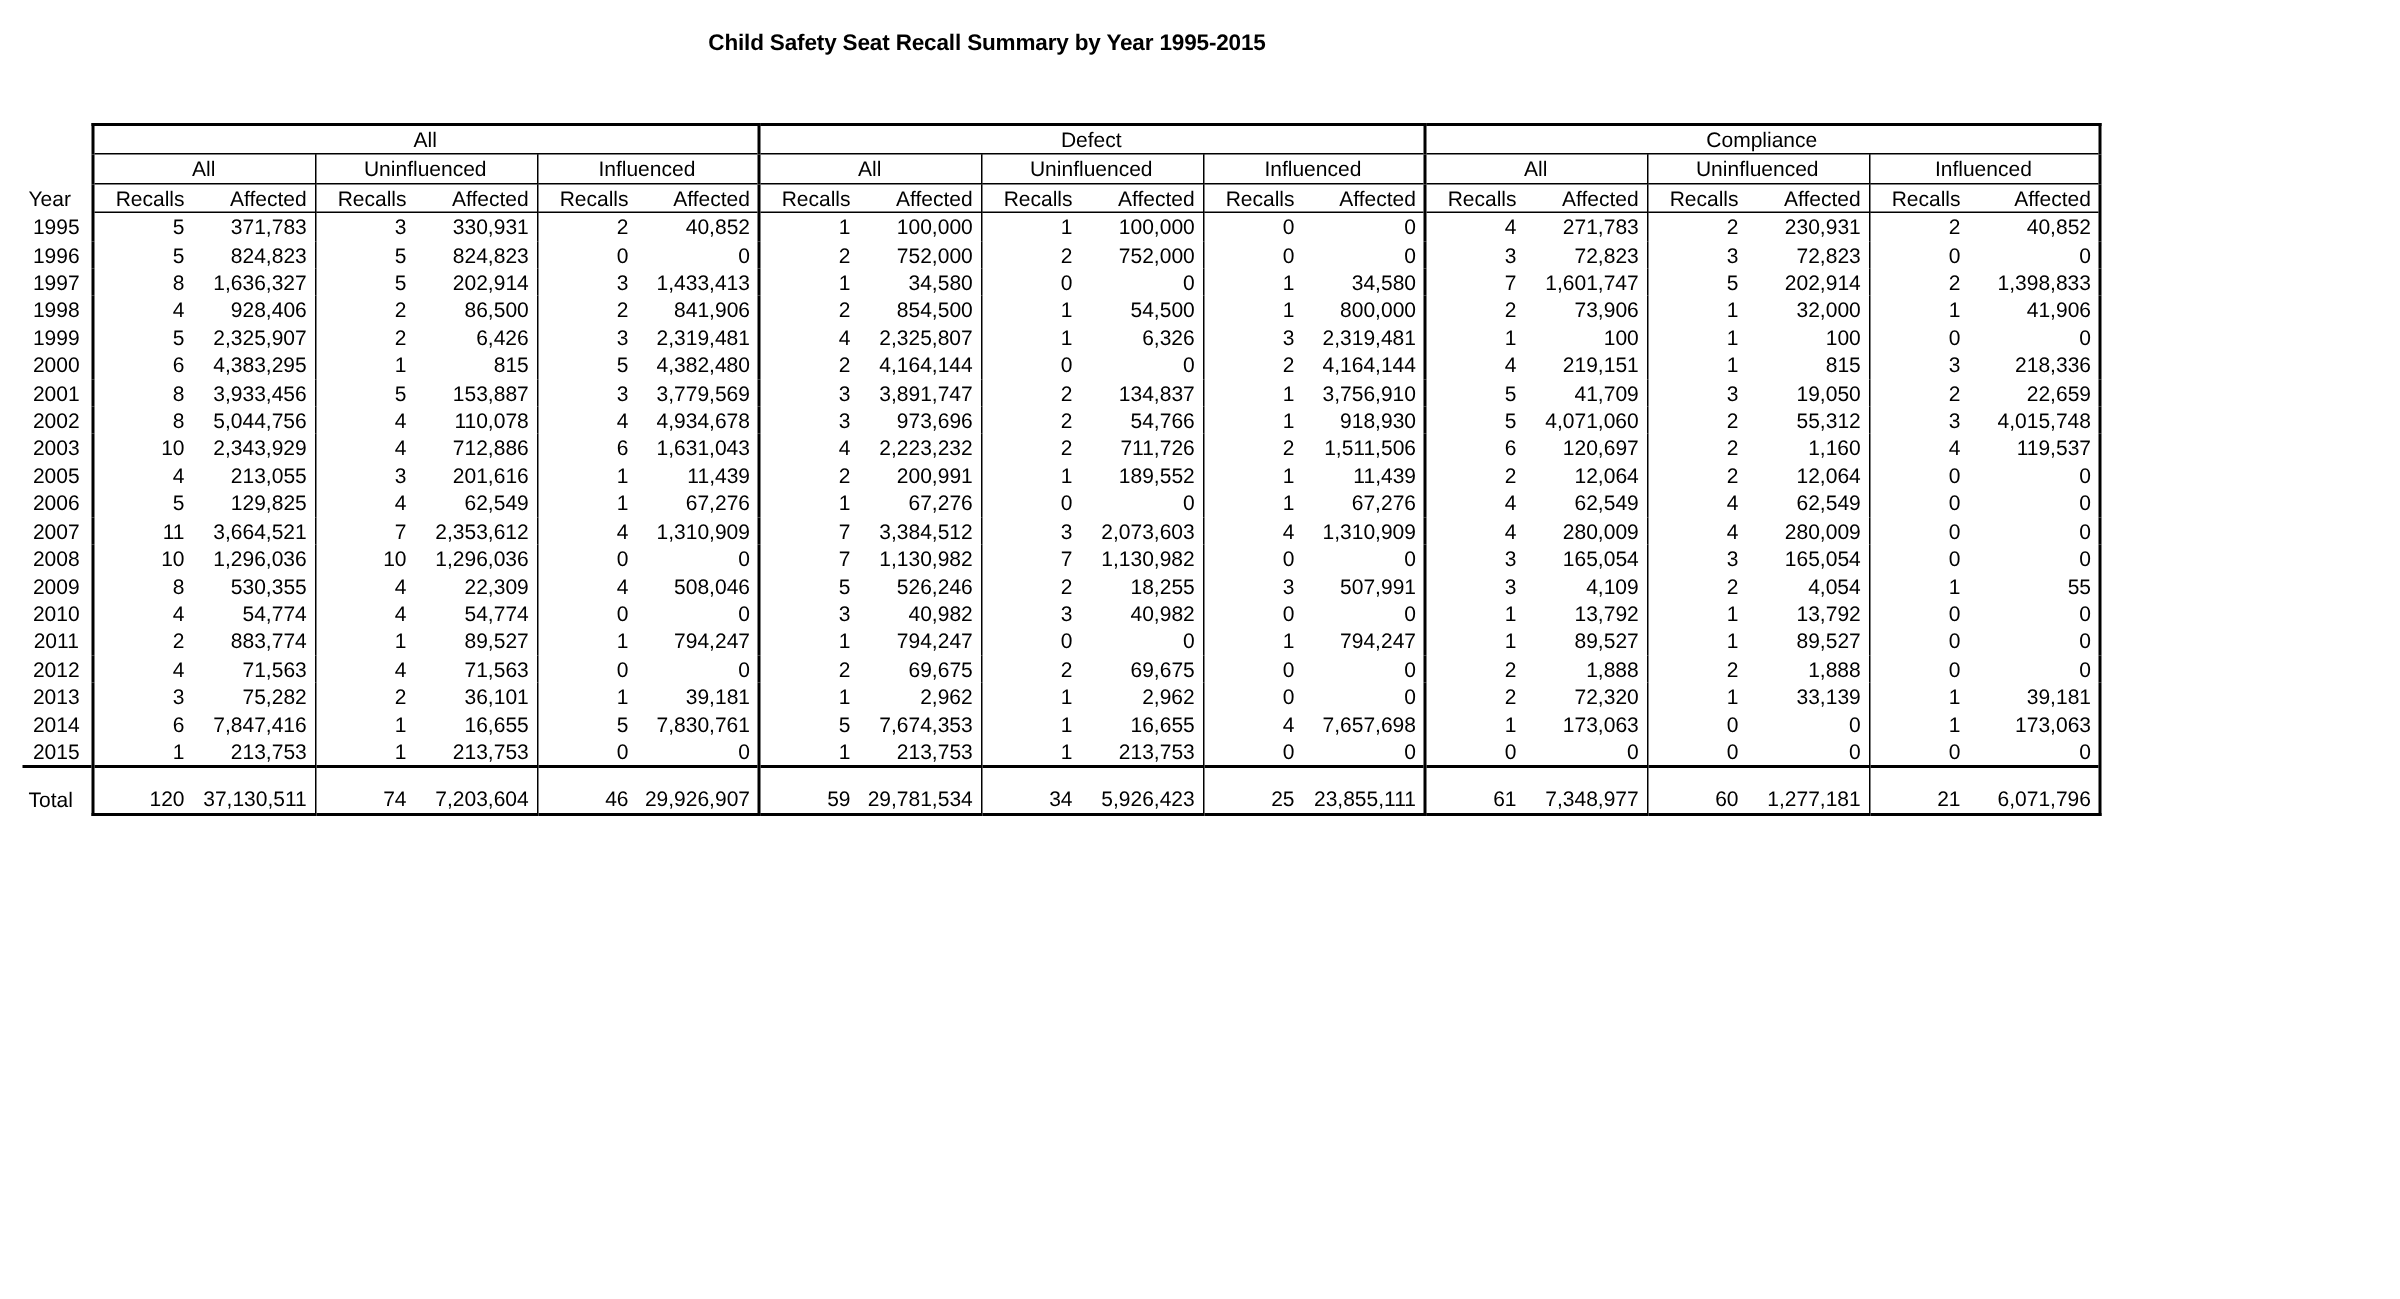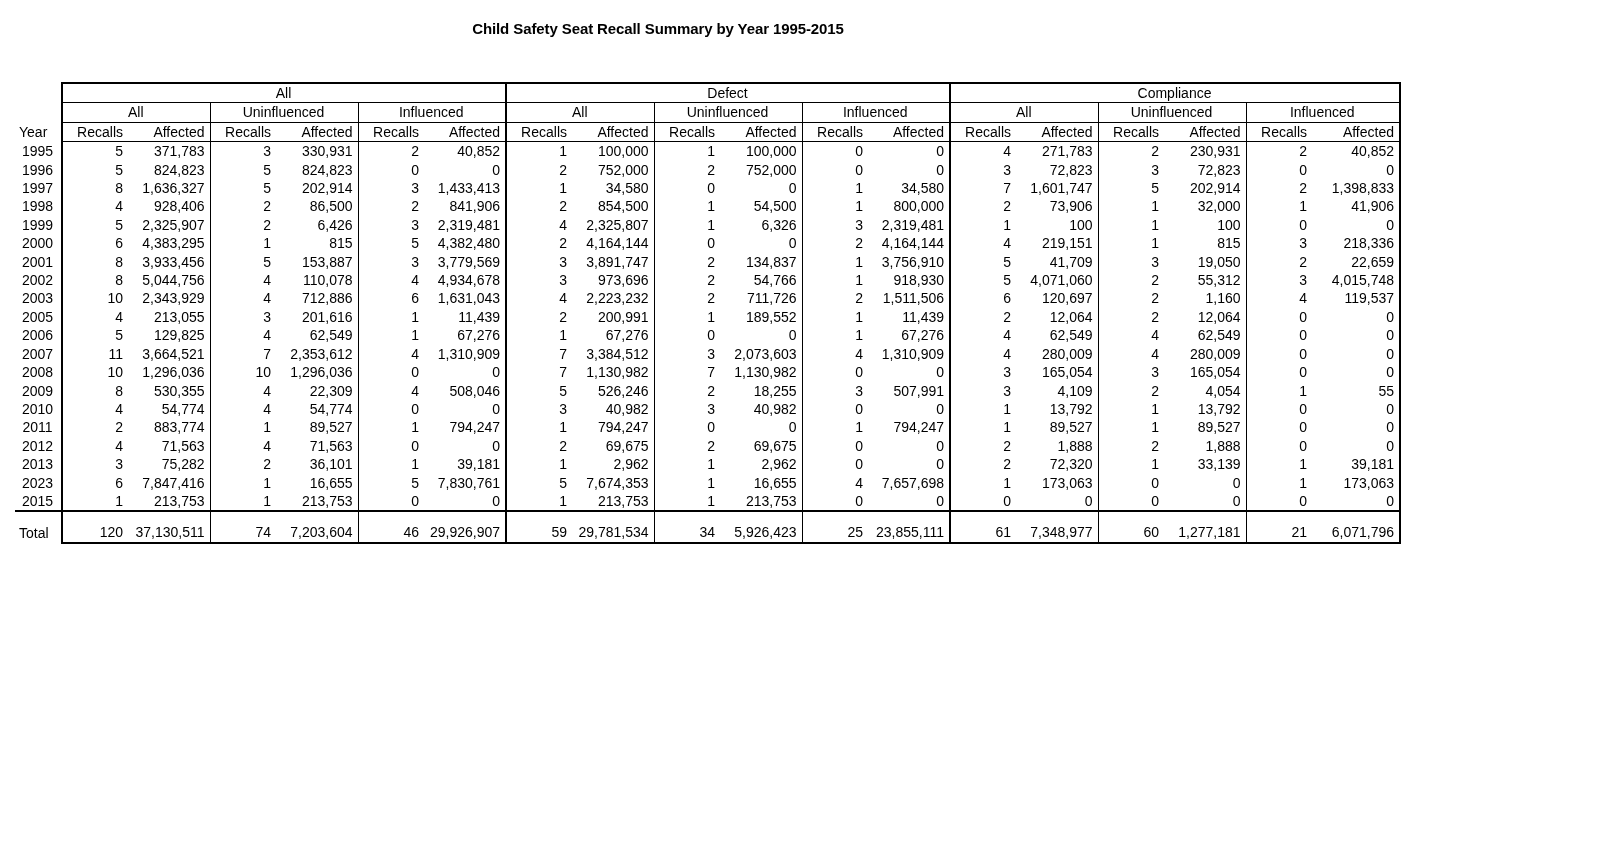--- a/index.html
+++ b/index.html
@@ -535,21 +535,21 @@
             <td class="num">0</td>
             <td class="num br">0</td>
             <td class="num">2</td>
             <td class="num br1">72,320</td>
             <td class="num">1</td>
             <td class="num br1">33,139</td>
             <td class="num">1</td>
             <td class="num br">39,181</td>
           </tr>
           <tr>
-            <td class="yr">2023</td>
+            <td class="yr">2014</td>
             <td class="num bl">6</td>
             <td class="num br1">7,847,416</td>
             <td class="num">1</td>
             <td class="num br1">16,655</td>
             <td class="num">5</td>
             <td class="num br">7,830,761</td>
             <td class="num">5</td>
             <td class="num br1">7,674,353</td>
             <td class="num">1</td>
             <td class="num br1">16,655</td>

